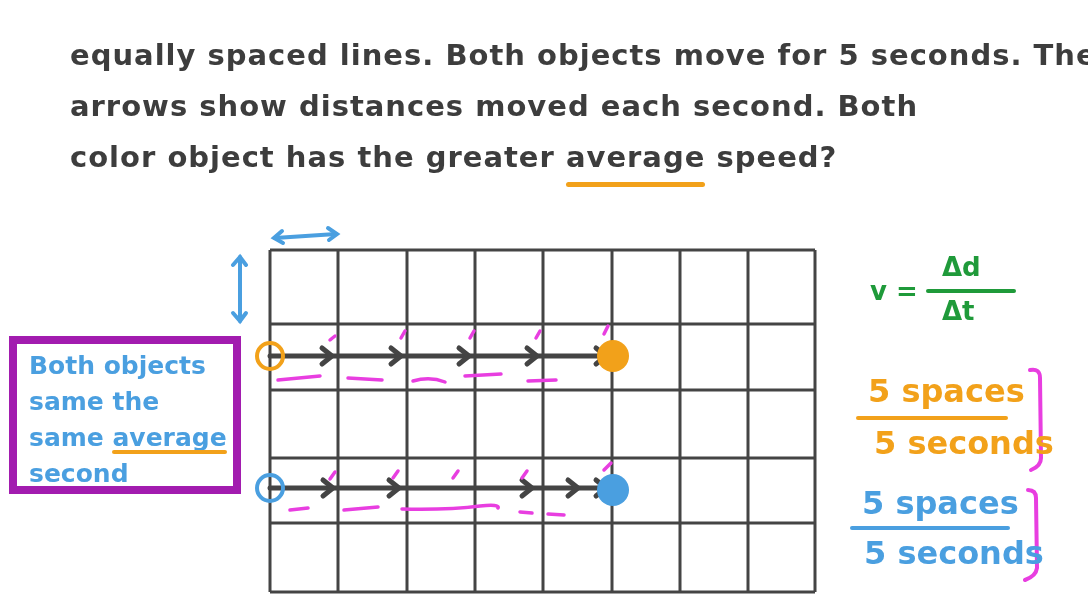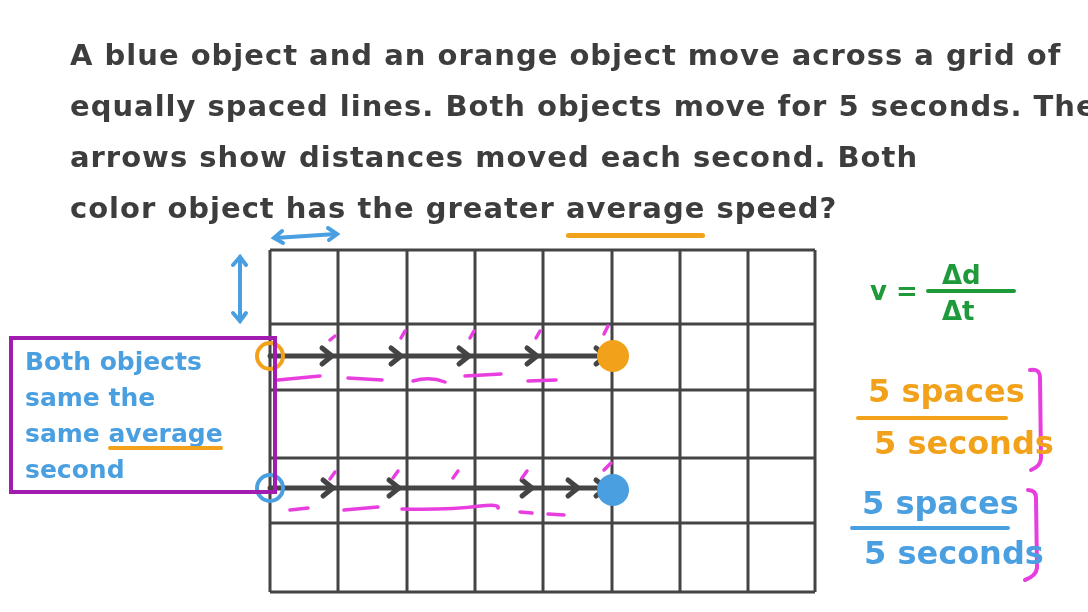--- a/index.html
+++ b/index.html
@@ -2,45 +2,44 @@
 <html><head>
 <meta charset="utf-8">
 <style>
   html, body { margin: 0; padding: 0; background: #ffffff; }
   body { width: 1088px; height: 612px; position: relative; overflow: hidden; font-family: "DejaVu Sans", sans-serif; }
   .question { position: absolute; left: 70px; top: 30px; width: 990px; color: #3d3d3d; font-size: 29px; line-height: 51px; font-weight: bold; letter-spacing: 1px; }
   .question .line { display: block; white-space: nowrap; }
   .uline { position: relative; display: inline-block; }
   .uline::after { content: ""; position: absolute; left: 0; right: 0; bottom: -4px; height: 5px; border-radius: 3px; background: #f2a11a; }
   svg.canvas { position: absolute; left: 0; top: 0; }
-  .answer-box { position: absolute; left: 9px; top: 336px; width: 268px; height: 158px; border: 4px solid #a21caf; box-sizing: border-box; }
+  .answer-box { position: absolute; left: 9px; top: 336px; width: 232px; height: 158px; border: 8px solid #a21caf; box-sizing: border-box; }
   .answer-text { position: absolute; left: 12px; top: 4px; color: #4a9fe0; font-size: 25px; line-height: 36px; font-weight: bold; }
   .answer-text .uline::after { bottom: 2px; height: 4px; }
   .formula { position: absolute; left: 870px; top: 252px; width: 150px; height: 80px; color: #1f9a3a; font-weight: bold; font-size: 26px; }
   .formula .v { position: absolute; left: 0; top: 24px; }
-  .formula .num { position: absolute; left: 72px; top: 8px; text-align: right; }
+  .formula .num { position: absolute; left: 72px; top: 0; text-align: right; }
   .formula .den { position: absolute; left: 72px; top: 44px; }
   .formula .bar { position: absolute; left: 56px; top: 37px; width: 90px; height: 4px; background: #1f9a3a; border-radius: 2px; }
   .frac { position: absolute; font-weight: bold; font-size: 32px; }
   .frac .n, .frac .d { position: absolute; white-space: nowrap; }
   .frac .b { position: absolute; height: 4px; border-radius: 2px; }
   .frac-orange { left: 856px; top: 372px; width: 160px; height: 92px; color: #f2a11a; }
   .frac-orange .n { left: 12px; top: 0; }
   .frac-orange .b { left: 0; top: 44px; width: 152px; background: #f2a11a; }
   .frac-orange .d { left: 18px; top: 52px; }
   .frac-blue { left: 850px; top: 484px; width: 160px; height: 92px; color: #4a9fe0; }
   .frac-blue .n { left: 12px; top: 0; }
   .frac-blue .b { left: 0; top: 42px; width: 160px; background: #4a9fe0; }
   .frac-blue .d { left: 14px; top: 50px; }
 </style>
 </head>
 <body>
 
 <div class="question">
-  <span class="line">A blue object and an orange object move across a grid of</span>
   <span class="line">equally spaced lines. Both objects move for 5 seconds. The</span>
   <span class="line">arrows show distances moved each second. Both</span>
   <span class="line"><span>color object has the greater</span> <span class="uline">average</span> <span>speed?</span></span>
 </div>
 
 <svg class="canvas" width="1088" height="612">
 
   <g stroke="#4a9fe0" stroke-width="4" fill="none" stroke-linecap="round">
     <line x1="275" y1="238" x2="336" y2="234"></line>
     <polyline points="282,231 274,238 283,243"></polyline>

